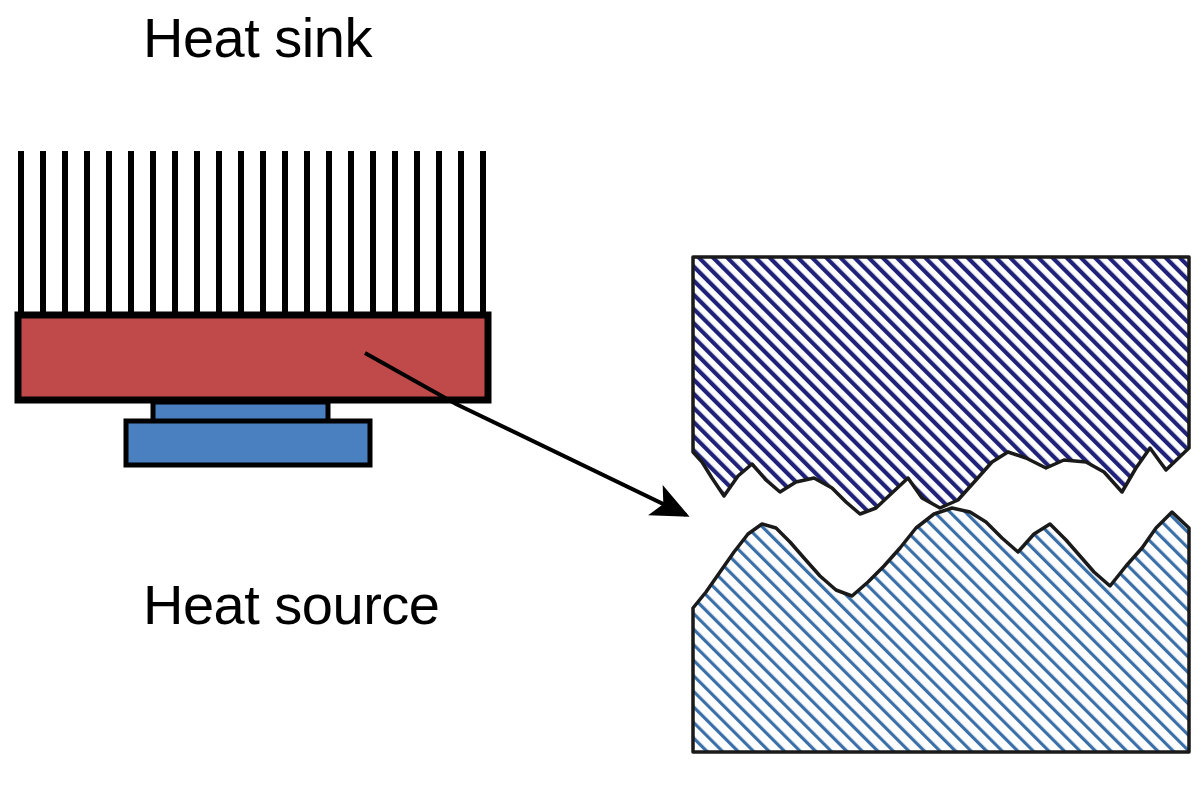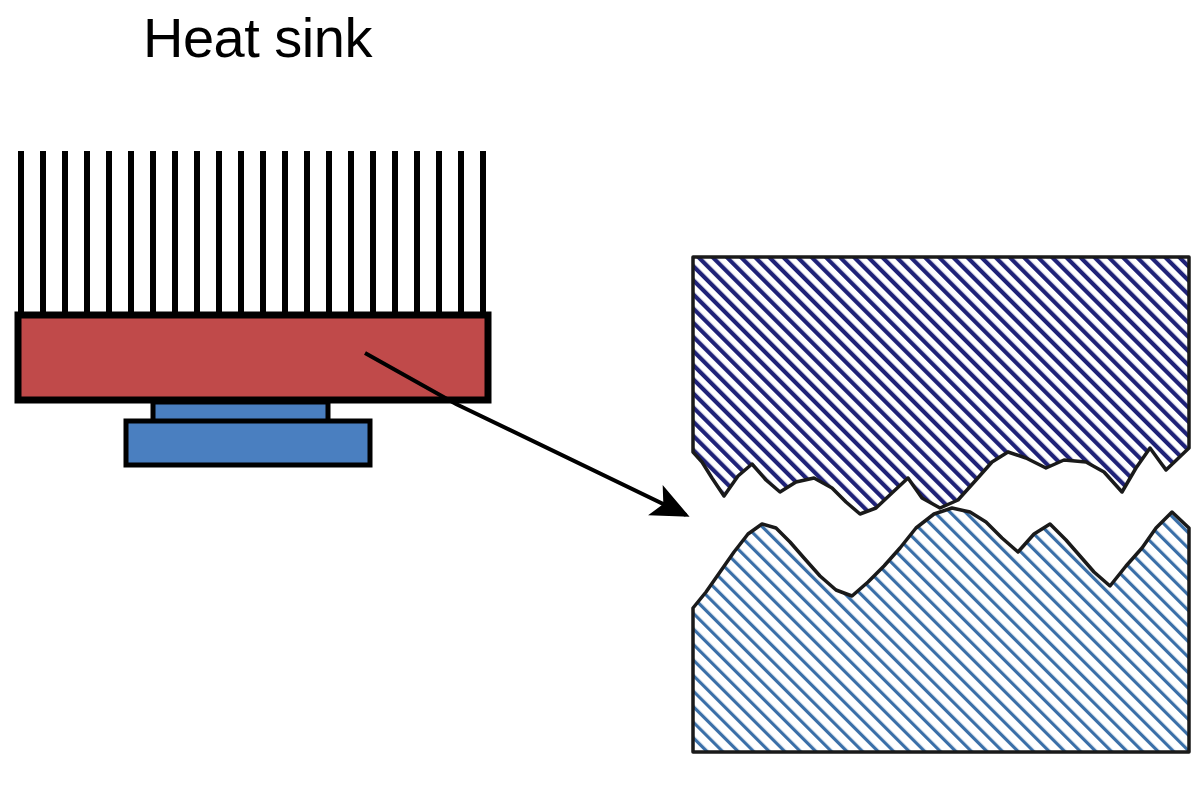--- a/index.html
+++ b/index.html
@@ -125,14 +125,15 @@
              L 986 522   L 970 512   L 952 508   L 934 514
              L 916 528   L 900 548   L 884 566   L 868 582
              L 852 596   L 836 590   L 820 576   L 804 558
              L 790 542   L 776 528   L 762 524   L 748 534
              L 734 552   L 720 572   L 706 592   L 693 608
              Z" fill="url(#hatchSteel)" stroke="#1a1a1a" stroke-width="3.5" stroke-linejoin="round"></path>
   </svg>
 
   <div class="label" id="heat-sink-label">Heat sink</div>
 
+  <div class="label" id="heat-source-label">Heat source</div>
 
 </div>
 
 </body></html>

